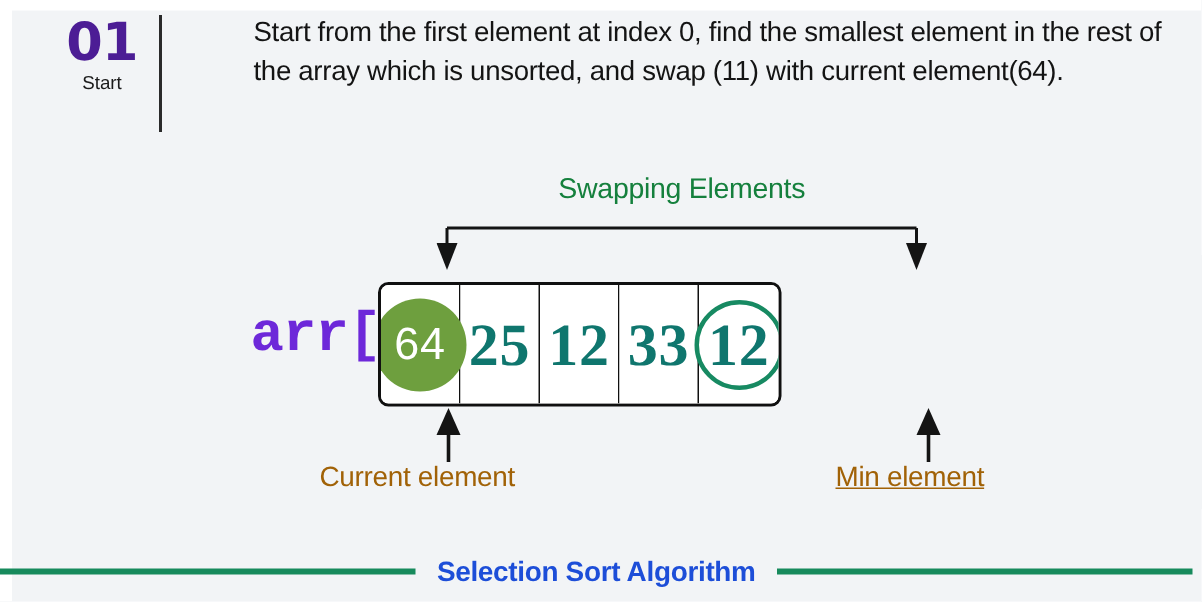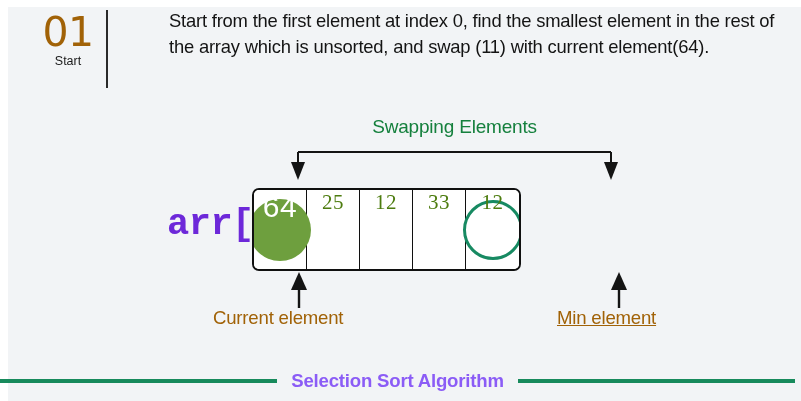--- a/index.html
+++ b/index.html
@@ -43,23 +43,23 @@
     display: flex;
     align-items: flex-start;
   }
   .step-block {
     width: 60px;
     flex: 0 0 60px;
     text-align: center;
     padding-top: 4px;
   }
   .step-num {
-    font-size: 41px;
-    font-weight: normal;
-    color: #a16207;
+    font-size: 35px;
+    font-weight: bold;
+    color: #4c1d95;
     line-height: 0.98;
     letter-spacing: -0.5px;
     font-family: "DejaVu Sans", sans-serif;
   }
   .step-word {
     font-size: 12.5px;
     color: #1b1b1b;
     line-height: 1.3;
     margin-top: 1px;
     font-family: "Liberation Sans", sans-serif;
@@ -128,29 +128,30 @@
     background: #ffffff;
     box-sizing: border-box;
     overflow: hidden;
   }
   .cell {
     width: 53px;
     height: 100%;
     box-sizing: border-box;
     border-right: 1.6px solid #101010;
     display: flex;
+    align-items: center;
     justify-content: center;
     position: relative;
     background: #ffffff;
   }
   .cell:last-child { border-right: none; }
   .cell-val {
-    font-size: 21px;
-    font-weight: normal;
-    color: #4d7c0f;
+    font-size: 40px;
+    font-weight: bold;
+    color: #0f766e;
     font-family: "Liberation Serif", serif;
     position: relative;
     z-index: 2;
     letter-spacing: 0.5px;
   }
   .cell.filled .cell-val {
     color: #ffffff;
     font-family: "Liberation Sans", sans-serif;
     font-weight: normal;
     font-size: 30px;
@@ -207,21 +208,21 @@
   .foot-line {
     height: 4px;
     background: #178a5c;
     flex: 1 1 auto;
   }
   .foot-line.left  { margin-right: 14px; }
   .foot-line.right { margin-left: 14px; margin-right: 6px; }
   .foot-text {
     font-size: 18.6px;
     font-weight: bold;
-    color: #8b5cf6;
+    color: #1d4ed8;
     font-family: "Liberation Sans", sans-serif;
     letter-spacing: -0.2px;
     white-space: nowrap;
   }
 </style>
 </head>
 <body>
 
 <div id="canvas">
 

